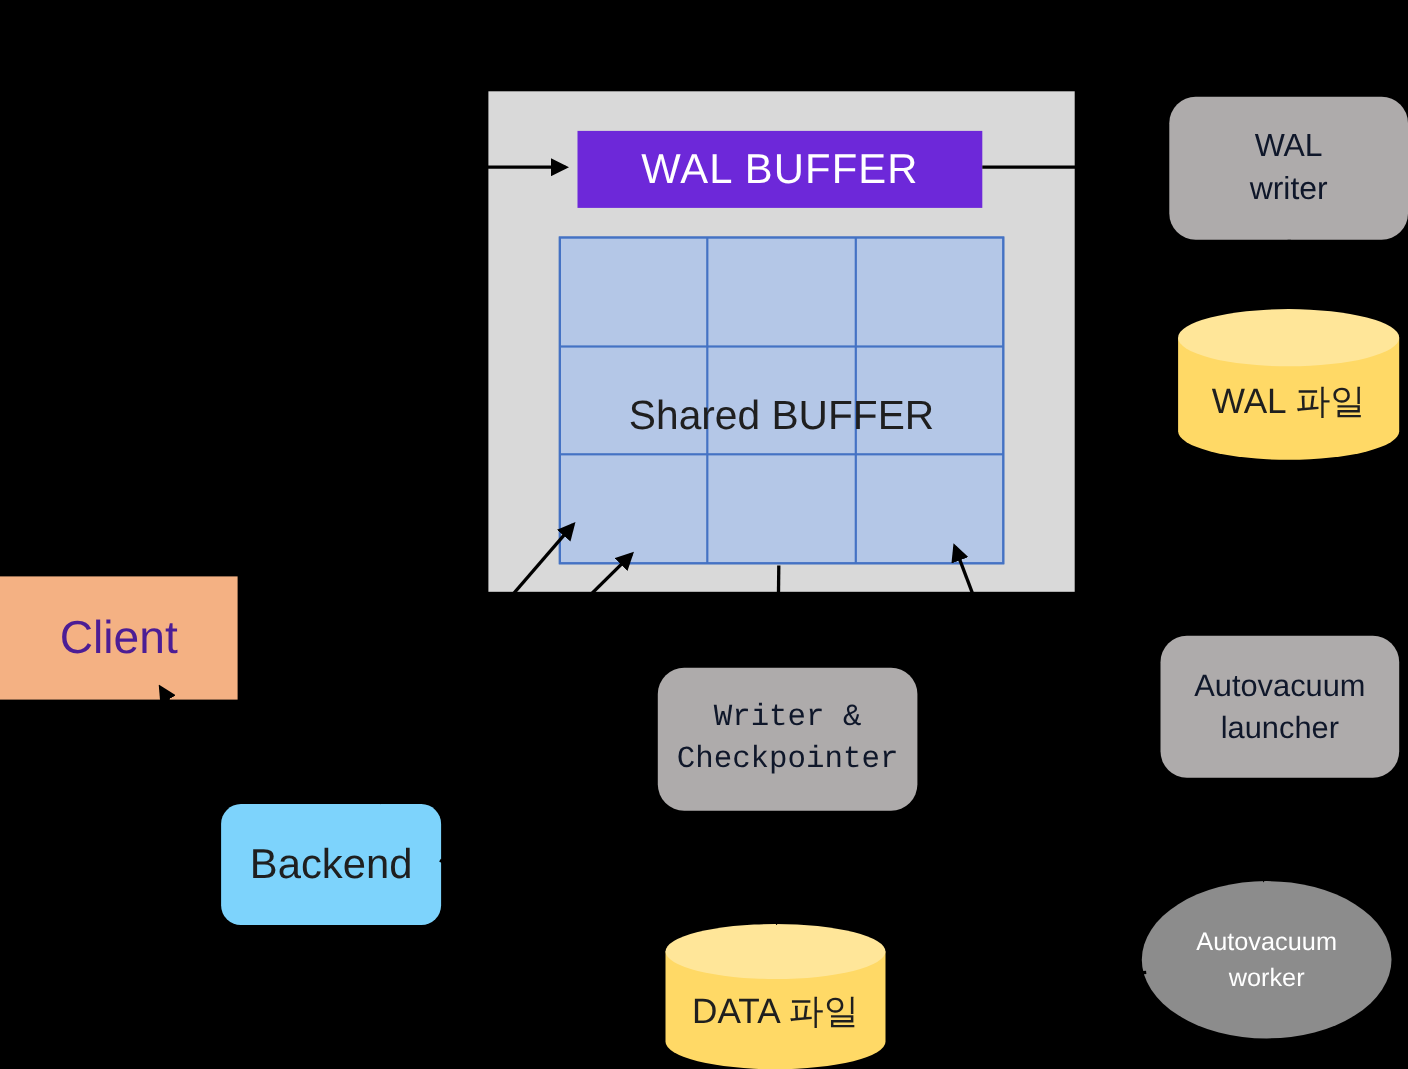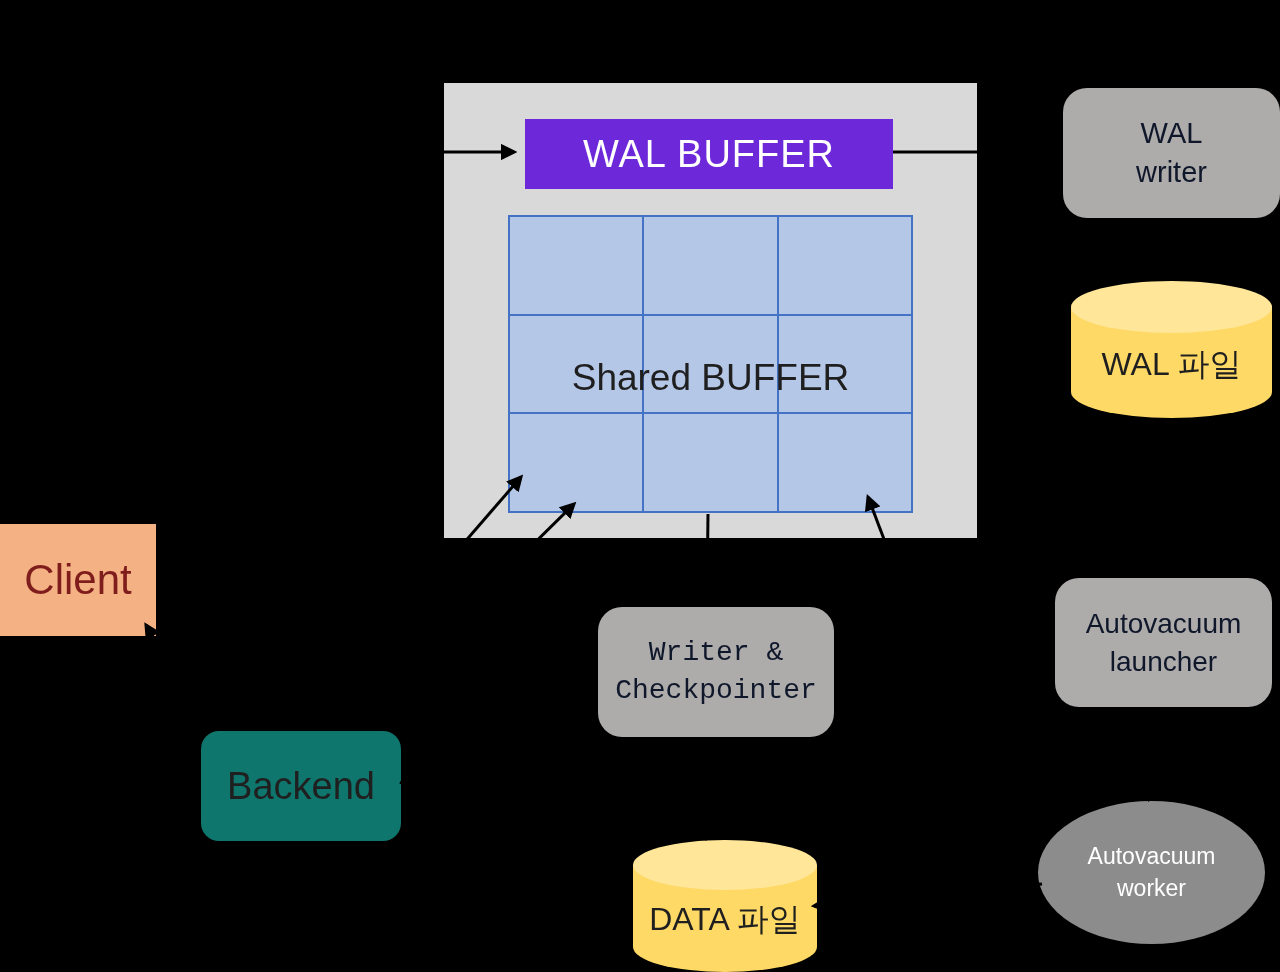--- a/index.html
+++ b/index.html
@@ -18,45 +18,45 @@
     color:#fff;font-size:38px;letter-spacing:1px;}
 
   
   #shared-grid{left:508px;top:215px;width:405px;height:298px;border:2px solid #4472c4;
     display:grid;grid-template-columns:1fr 1fr 1fr;grid-template-rows:1fr 1fr 1fr;background:#4472c4;
     grid-gap:2px;}
   .cell{background:#b4c7e7;}
   #shared-label{left:508px;top:315px;width:405px;height:126px;color:#1f1f1f;font-size:37px;}
 
   
-  #client{left:0;top:524px;width:156px;height:112px;background:#f4b183;
-    color:#7f1d1d;font-size:42px;}
+  #client{left:0;top:524px;width:216px;height:112px;background:#f4b183;
+    color:#4c1d95;font-size:42px;}
 
   
   .round{border-radius:24px;background:#aeabab;color:#0f172a;line-height:1.35;}
-  #backend{left:201px;top:731px;width:200px;height:110px;background:#0f766e;
+  #backend{left:201px;top:731px;width:200px;height:110px;background:#7dd3fc;
     border-radius:18px;color:#1f1f1f;font-size:38px;line-height:1.32;}
   #writer-chk{left:598px;top:607px;width:236px;height:130px;font-size:28px;font-family:Liberation Mono, monospace;}
   #wal-writer{left:1063px;top:88px;width:217px;height:130px;font-size:29px;}
   #av-launcher{left:1055px;top:578px;width:217px;height:129px;font-size:28px;}
 
   
   #av-worker{left:1038px;top:801px;width:227px;height:143px;border-radius:50%;
     background:#8c8c8c;color:#fff;font-size:23px;line-height:1.35;}
 
   
   .cyl{position:absolute;}
   .cyl .body{position:absolute;left:0;right:0;background:#ffd966;}
   .cyl .lid{position:absolute;left:0;right:0;top:0;background:#ffe699;border-radius:50%;}
   .cyl .lbl{position:absolute;left:0;right:0;color:#1f1f1f;font-size:32px;text-align:center;}
   #wal-file{left:1071px;top:281px;width:201px;height:137px;}
   #wal-file .lid{height:52px;}
   #wal-file .body{top:26px;height:111px;border-radius:0 0 50% 50% / 0 0 26px 26px;}
   #wal-file .lbl{top:62px;}
-  #data-file{left:605px;top:840px;width:184px;height:132px;margin-left:28px;}
+  #data-file{left:605px;top:840px;width:200px;height:132px;}
   #data-file .lid{height:50px;}
   #data-file .body{top:25px;height:107px;border-radius:0 0 50% 50% / 0 0 25px 25px;}
   #data-file .lbl{top:58px;}
 
   
   #connectors{position:absolute;left:0;top:0;width:1280px;height:972px;pointer-events:none;}
   #connectors line{stroke:#000;stroke-width:3;}
 </style>
 </head>
 <body>

